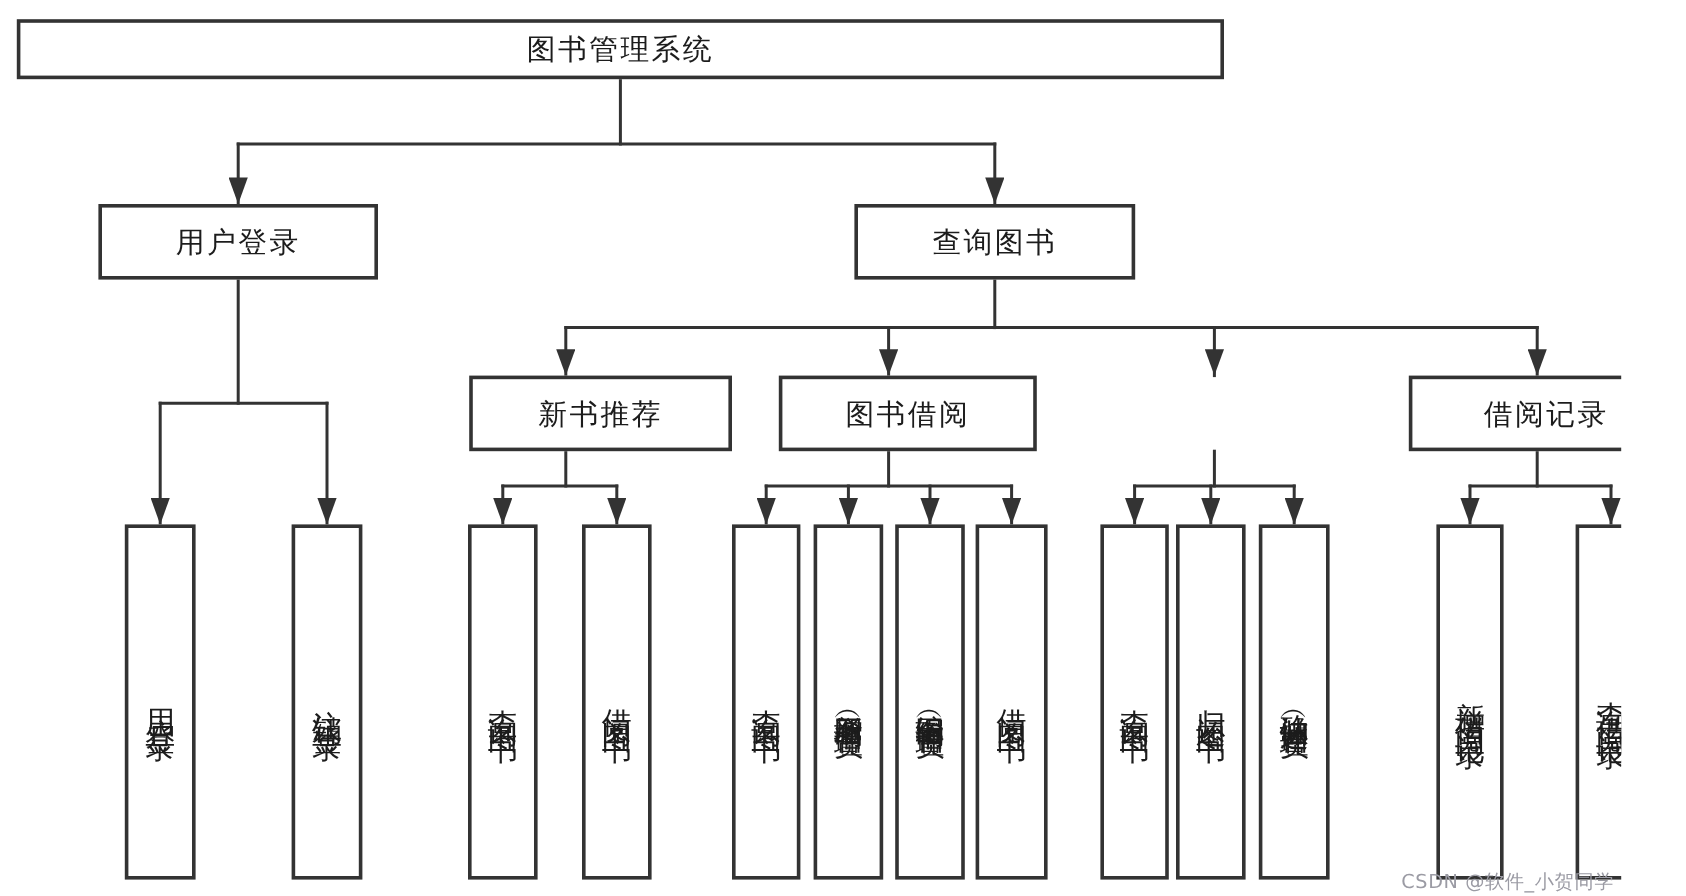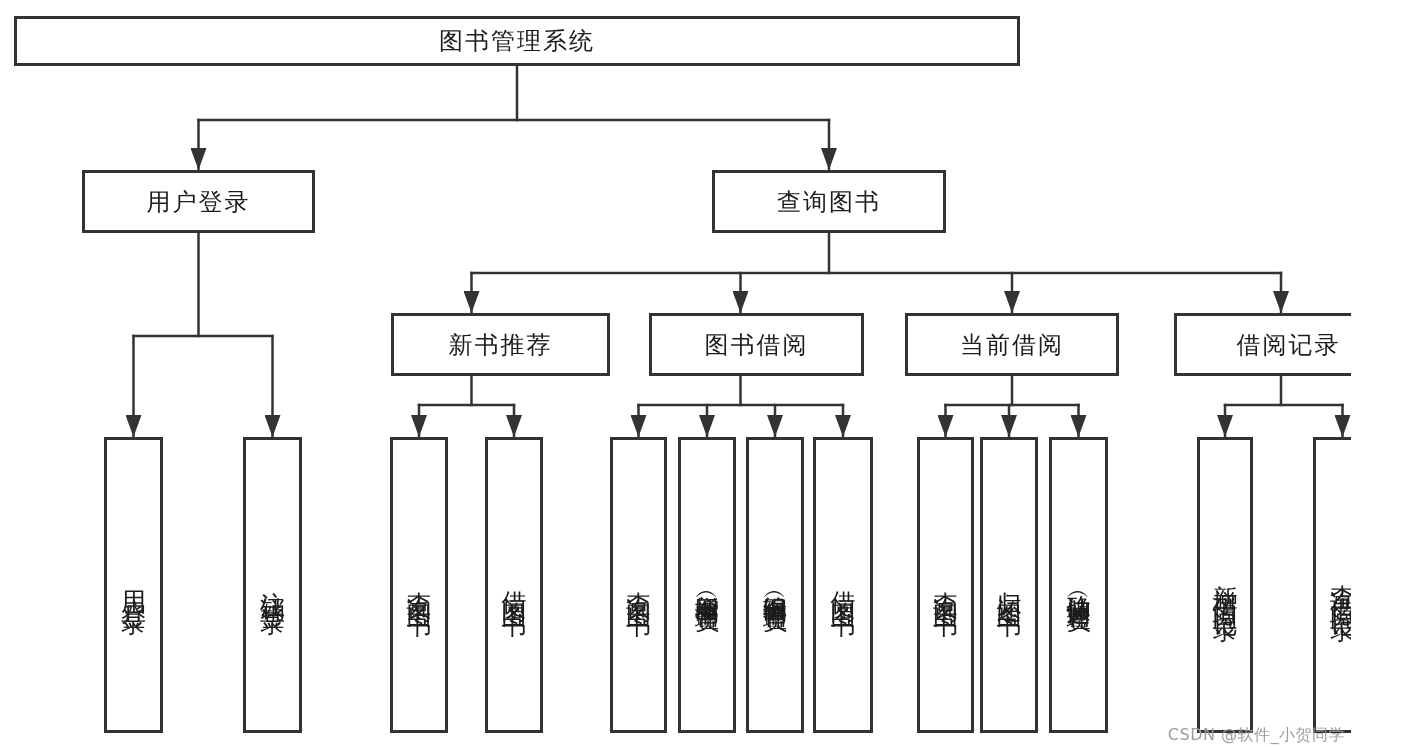--- a/index.html
+++ b/index.html
@@ -108,21 +108,20 @@
     </g>
   </svg>
 
   <div class="node hbox" style="left:14px; top:16px; width:1006px; height:50px;">图书管理系统</div>
 
   <div class="node hbox" style="left:82px; top:170px; width:233px; height:63px;">用户登录</div>
   <div class="node hbox" style="left:712px; top:170px; width:234px; height:63px;">查询图书</div>
 
   <div class="node hbox" style="left:362px; top:313px; width:219px; height:63px;margin-left:29px;">新书推荐</div>
   <div class="node hbox" style="left:633px; top:313px; width:215px; height:63px;margin-left:16px;">图书借阅</div>
-  <div class="node hbox" style="left:905px; top:313px; width:214px; height:63px;">当前借阅</div>
   <div class="node hbox" style="left:1174px; top:313px; width:214px; height:63px;padding-left:15px;">借阅记录</div>
 
   <div class="node vbox" style="left:104px; top:437px; width:59px; height:296px;">
     <span>用户登录</span>
   </div>
   <div class="node vbox" style="left:243px; top:437px; width:59px; height:296px;">
     <span>注销登录</span>
   </div>
 
   <div class="node vbox" style="left:390px; top:437px; width:58px; height:296px;">

